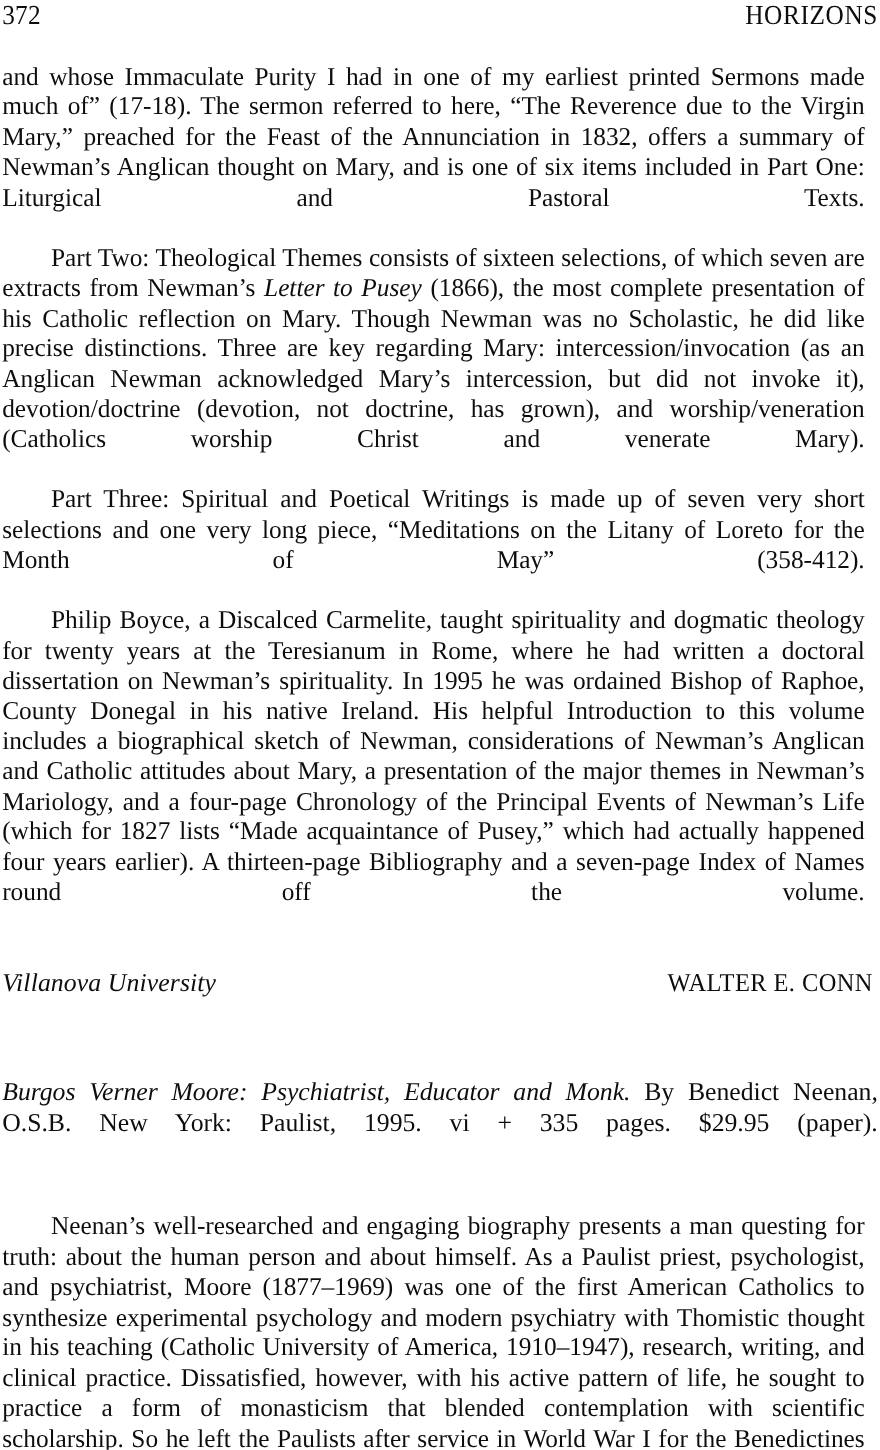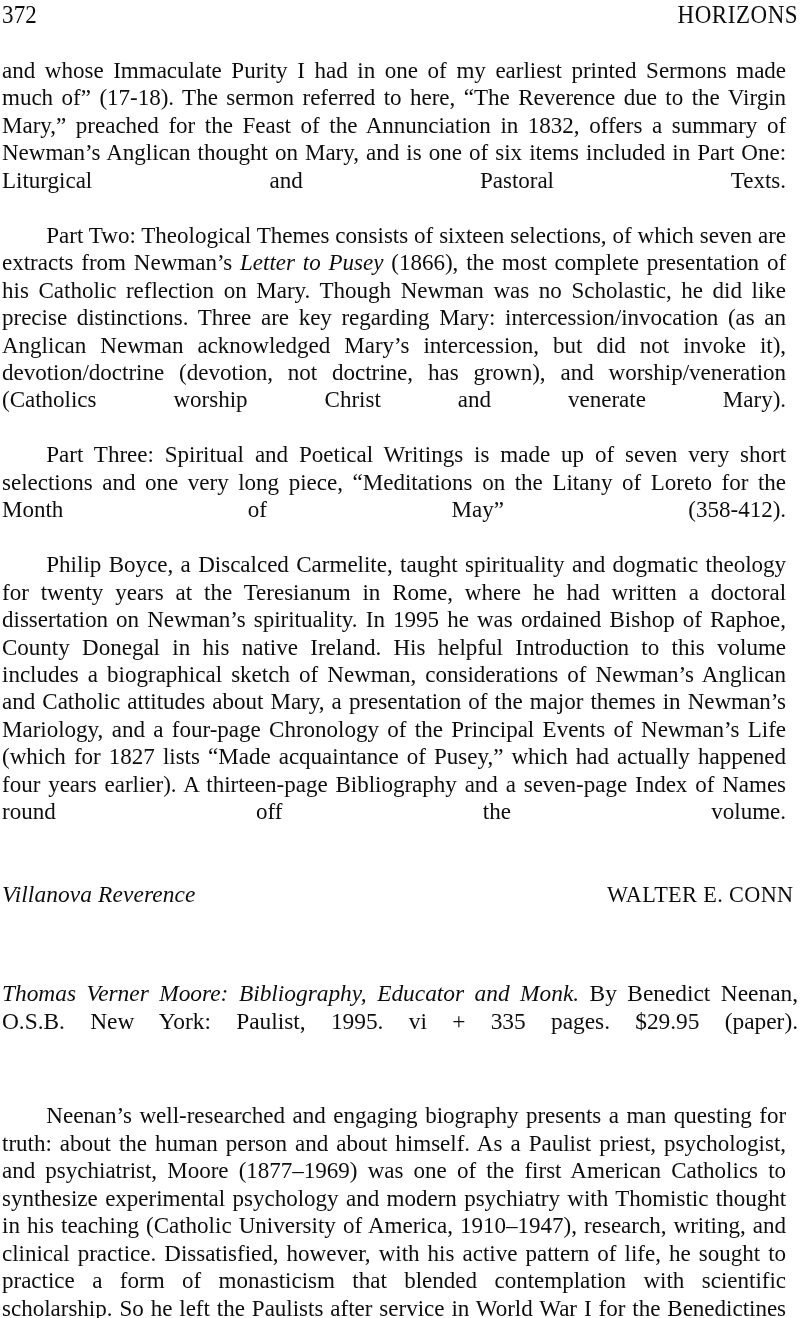--- a/index.html
+++ b/index.html
@@ -130,23 +130,23 @@
 
     <p class="para indent"><span>Part Two: Theological Themes consists of sixteen selections, of which seven are extracts from Newman’s </span><i>Letter to Pusey</i><span> (1866), the most complete presentation of his Catholic reflection on Mary. Though Newman was no Scholastic, he did like precise distinctions. Three are key regarding Mary: intercession/invocation (as an Anglican Newman acknowledged Mary’s intercession, but did not invoke it), devotion/doctrine (devotion, not doctrine, has grown), and worship/veneration (Catholics worship Christ and venerate Mary).</span></p>
 
     <p class="para indent">Part Three: Spiritual and Poetical Writings is made up of seven very short selections and one very long piece, “Meditations on the Litany of Loreto for the Month of May” (358-412).</p>
 
     <p class="para indent">Philip Boyce, a Discalced Carmelite, taught spirituality and dogmatic theology for twenty years at the Teresianum in Rome, where he had written a doctoral dissertation on Newman’s spirituality. In 1995 he was ordained Bishop of Raphoe, County Donegal in his native Ireland. His helpful Introduction to this volume includes a biographical sketch of Newman, considerations of Newman’s Anglican and Catholic attitudes about Mary, a presentation of the major themes in Newman’s Mariology, and a four-page Chronology of the Principal Events of Newman’s Life (which for 1827 lists “Made acquaintance of Pusey,” which had actually happened four years earlier). A thirteen-page Bibliography and a seven-page Index of Names round off the volume.</p>
 
   </div>
 
   <div class="signature">
-    <span class="sig-affil">Villanova Reverence</span>
+    <span class="sig-affil">Villanova University</span>
     <span class="sig-author">WALTER E. CONN</span>
   </div>
 
-  <p class="review-head"><span class="title">Thomas Verner Moore: Bibliography, Educator and Monk.</span><span> By Benedict Neenan, O.S.B. New York: Paulist, 1995. vi + 335 pages. $29.95 (paper).</span></p>
+  <p class="review-head"><span class="title">Burgos Verner Moore: Psychiatrist, Educator and Monk.</span><span> By Benedict Neenan, O.S.B. New York: Paulist, 1995. vi + 335 pages. $29.95 (paper).</span></p>
 
   <div class="review-body">
     <p class="para indent">Neenan’s well-researched and engaging biography presents a man questing for truth: about the human person and about himself. As a Paulist priest, psychologist, and psychiatrist, Moore (1877–1969) was one of the first American Catholics to synthesize experimental psychology and modern psychiatry with Thomistic thought in his teaching (Catholic University of America, 1910–1947), research, writing, and clinical practice. Dissatisfied, however, with his active pattern of life, he sought to practice a form of monasticism that blended contemplation with scientific scholarship. So he left the Paulists after service in World War I for the Benedictines (1919), co-founding St. Anselm’s Priory near the Catholic University of America. His pilgrimage was not over yet, because when the University statutes required his retirement at age 70, he undertook the hermit’s life as a Carthusian at Miraflores in Burgos, Spain, and later established the single American house of his Order in Vermont where he lived from 1950 to 1960.</p>
   </div>
 
 </div>
 
 </body></html>

